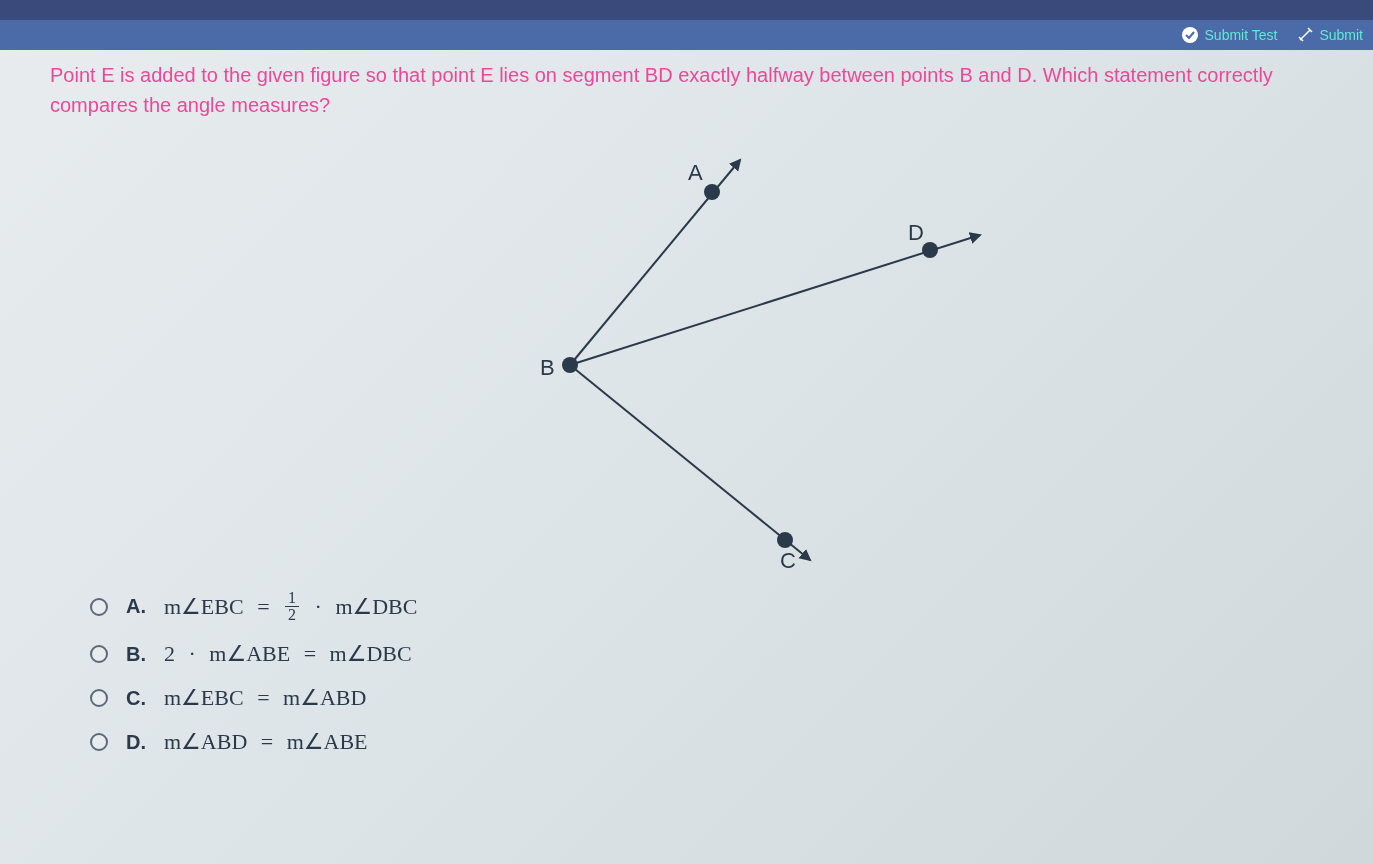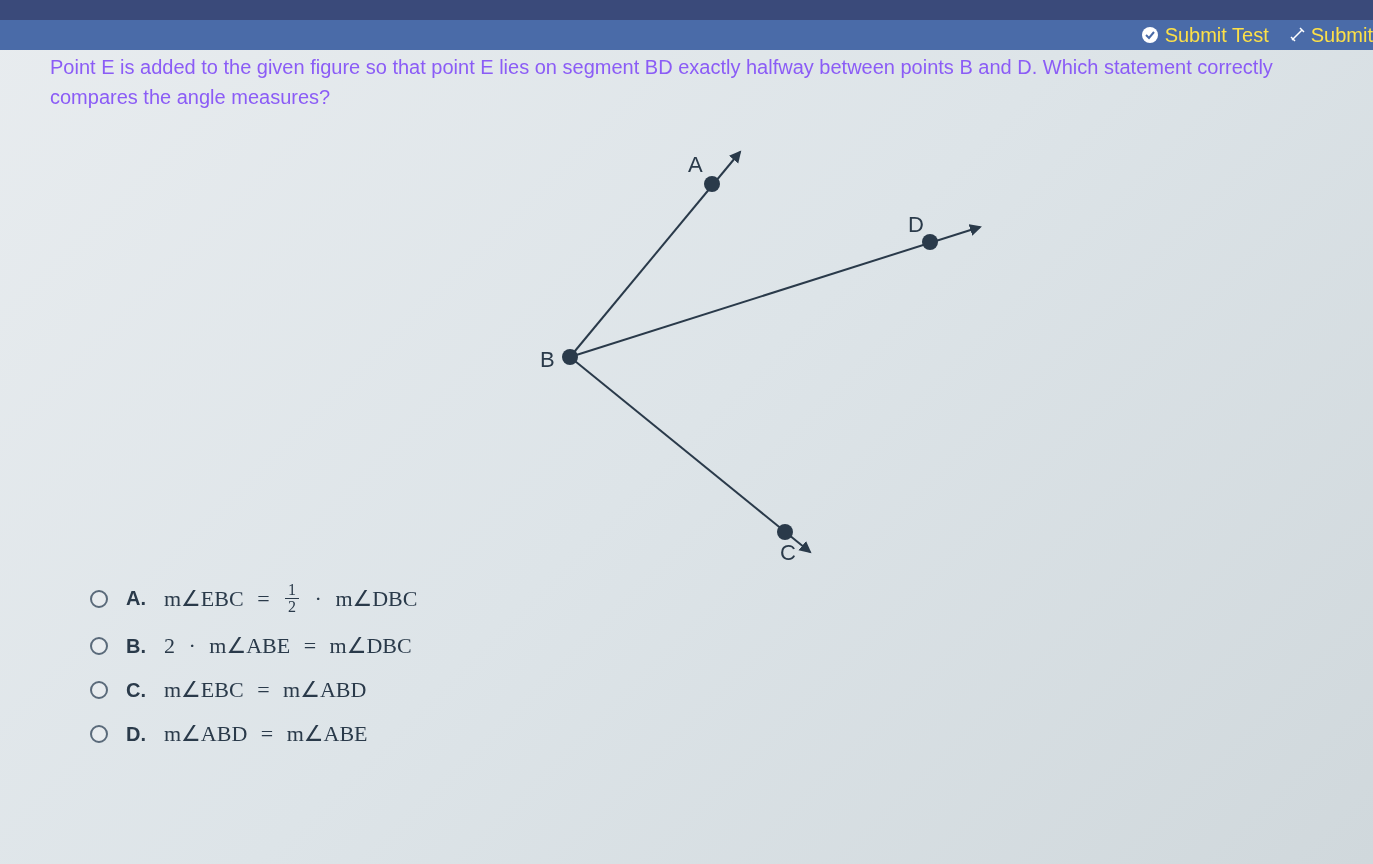--- a/index.html
+++ b/index.html
@@ -16,33 +16,34 @@
     height: 20px;
     background: #3a4a7a;
   }
   .header-bar {
     width: 100%;
     height: 30px;
     background: #4a6ba8;
     display: flex;
     justify-content: flex-end;
     align-items: center;
-    color: #fde047;
-    font-size: 20px;
+    color: #5eead4;
+    font-size: 14px;
+    padding-right: 10px;
   }
   .header-item {
     display: flex;
     align-items: center;
     margin-left: 20px;
     gap: 6px;
   }
   .question-text {
-    padding: 2px 40px 0 50px;
+    padding: 10px 40px 0 50px;
     font-size: 20px;
-    color: #8b5cf6;
+    color: #ec4899;
     line-height: 1.5;
   }
   .figure-area {
     position: relative;
     width: 100%;
     height: 440px;
     margin-top: 10px;
   }
   .figure-area svg {
     position: absolute;

